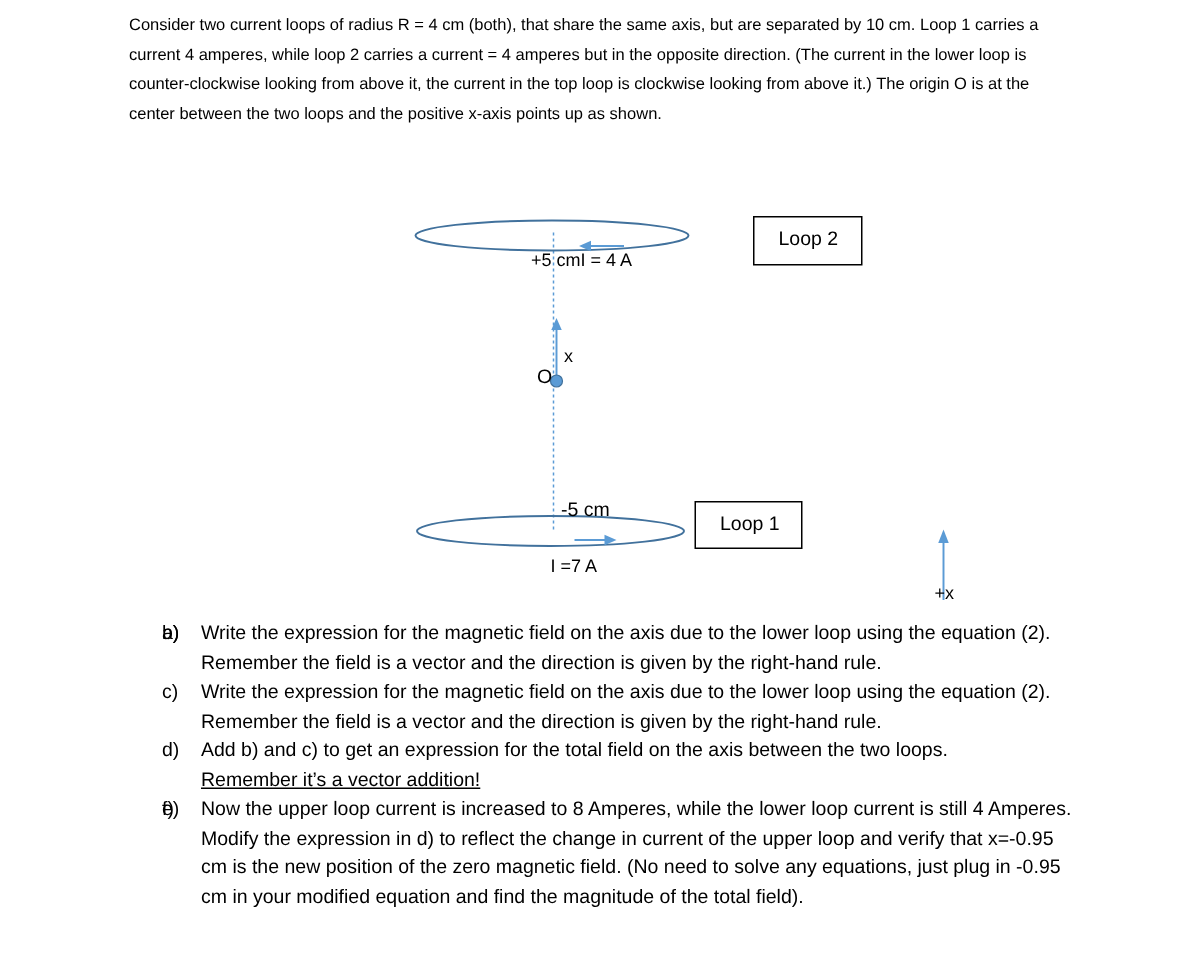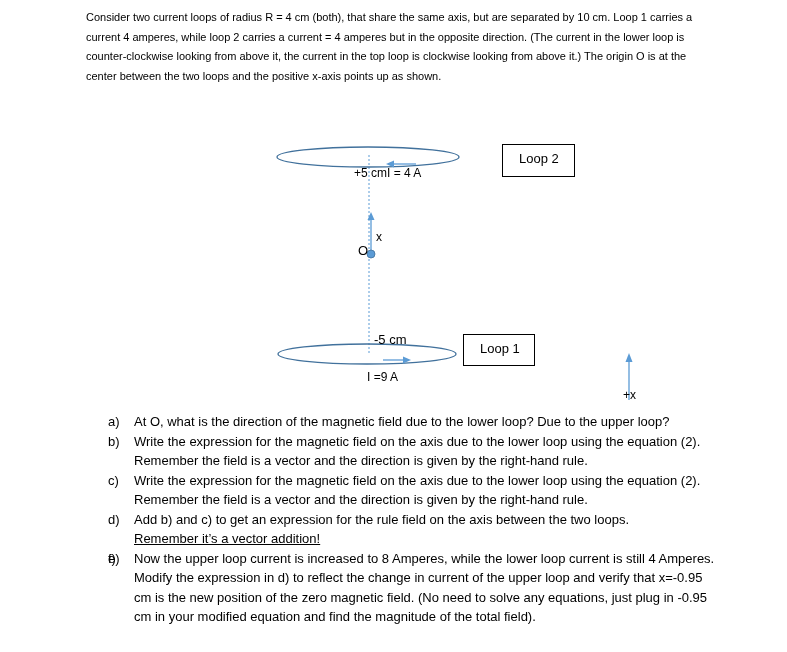--- a/index.html
+++ b/index.html
@@ -46,24 +46,24 @@
     <line x1="629" y1="400" x2="629" y2="362" stroke="#5b9bd5" stroke-width="1.3"></line>
     <polygon points="629,353 625.5,362 632.5,362" fill="#5b9bd5"></polygon>
   </svg>
 
   <span class="lbl" style="left:354px; top:166px;">+5 cmI = 4 A</span>
   <div class="box" style="left:470px; top:144px; width:73px; height:33px;margin-left:32px;">Loop 2</div>
   <span class="lbl" style="left:376px; top:230px;">x</span>
   <span class="lbl" style="left:358px; top:244px; font-size:13px;">O</span>
   <span class="lbl" style="left:374px; top:333px; font-size:13px;">-5 cm</span>
   <div class="box" style="left:463px; top:334px; width:72px; height:32px;">Loop 1</div>
-  <span class="lbl" style="left:367px; top:370px;">I =9 A</span>
+  <span class="lbl" style="left:367px; top:370px;">I =7 A</span>
   <span class="lbl" style="left:623px; top:388px;">+x</span>
 </div>
 
 <ul class="qlist">
-  <li><span class="mark">a)</span><span>At O, what is the direction of the magnetic field due to the lower loop? Due to the upper loop?</span></li>
+  <li><span class="mark">a)</span></li>
   <li><span class="mark">b)</span><span>Write the expression for the magnetic field on the axis due to the lower loop using the equation (2).  Remember the field is a vector and the direction is given by the right-hand rule.</span></li>
   <li><span class="mark">c)</span><span>Write the expression for the magnetic field on the axis due to the lower loop using the equation (2).  Remember the field is a vector and the direction is given by the right-hand rule.</span></li>
-  <li><span class="mark">d)</span><span>Add b) and c) to get an expression for the rule field on the axis between the two loops.</span><span class="note">Remember it’s a vector addition!</span></li>
+  <li><span class="mark">d)</span><span>Add b) and c) to get an expression for the total field on the axis between the two loops.</span><span class="note">Remember it’s a vector addition!</span></li>
   <li><span class="mark">e)</span></li>
   <li><span class="mark">f)</span><span>Now the upper loop current is increased to 8 Amperes, while the lower loop current is still 4 Amperes.  Modify the expression in d) to reflect the change in current of the upper loop and verify that x=-0.95 cm is the new position of the zero magnetic field. (No need to solve any equations, just plug in -0.95 cm in your modified equation and find the magnitude of the total field).</span></li>
 </ul>
 
 </body></html>

